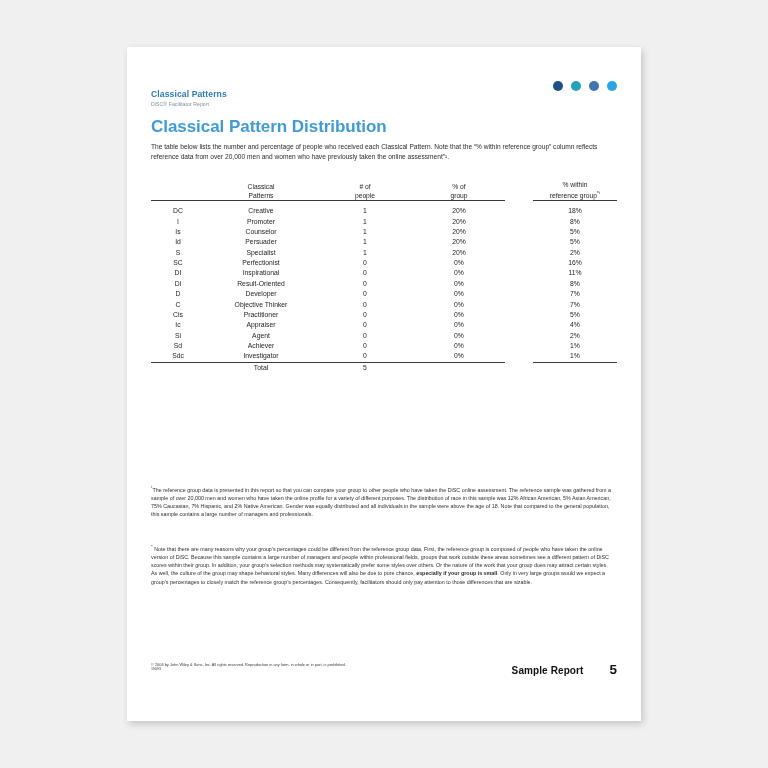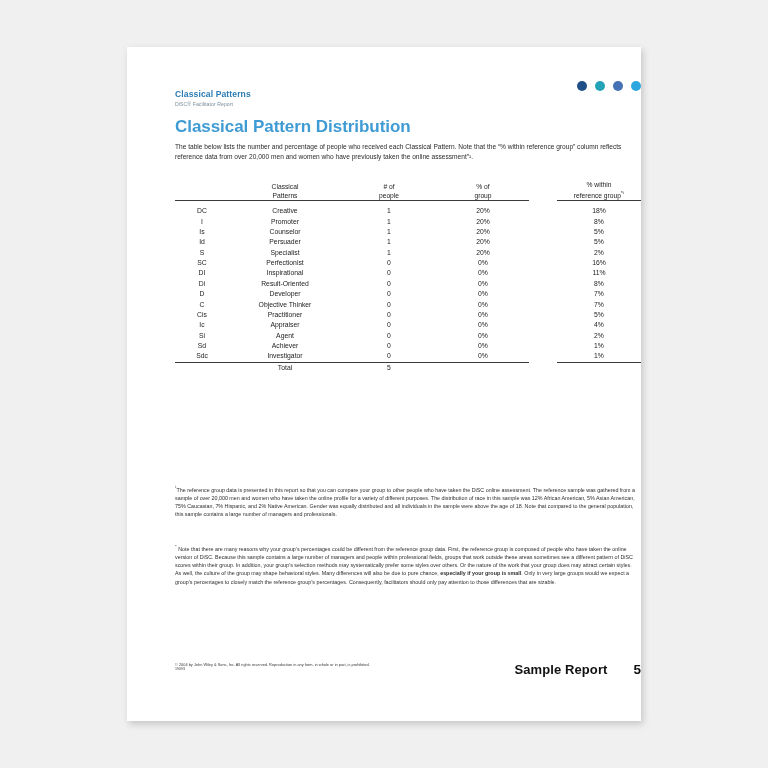--- a/index.html
+++ b/index.html
@@ -23,21 +23,20 @@
     box-shadow: 2px 3px 7px rgba(0,0,0,0.18);
     box-sizing: border-box;
     padding: 0;
   }
   .inner {
     position: absolute;
     left: 24px;
     top: 0;
     width: 466px;
     height: 100%;
-    margin-left: 24px;
   }
 
   
   .hdr {
     position: absolute;
     top: 42px;
     left: 0;
     width: 466px;
   }
   .hdr-title {
@@ -171,21 +170,21 @@
   .code { font-size: 3.6px; line-height: 5.4px; }
   .f-right {
     position: absolute;
     right: 0;
     top: 0;
     display: flex;
     align-items: baseline;
     gap: 26px;
   }
   .f-sample {
-    font-size: 13px;
+    font-size: 10px;
     font-weight: bold;
     color: #111;
     letter-spacing: 0.1px;
   }
   .f-page {
     font-size: 13.5px;
     font-weight: bold;
     color: #111;
   }
 </style>

